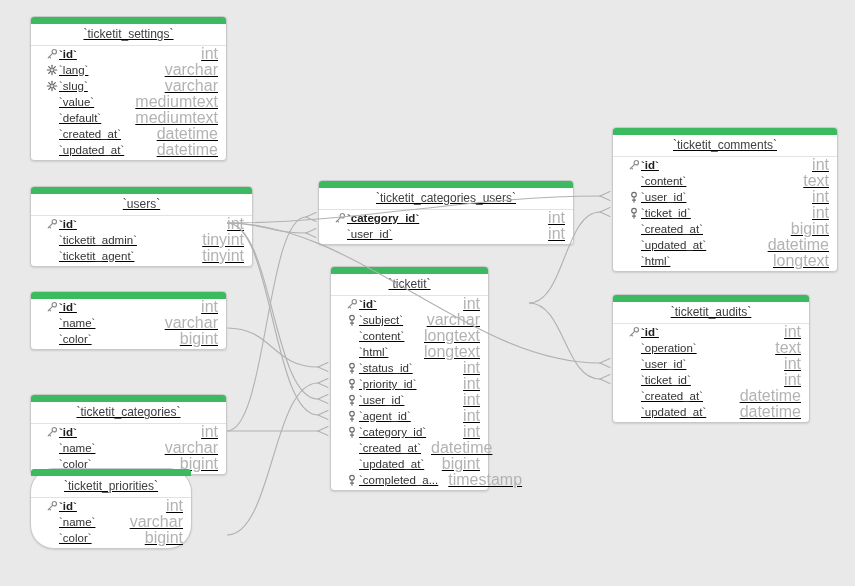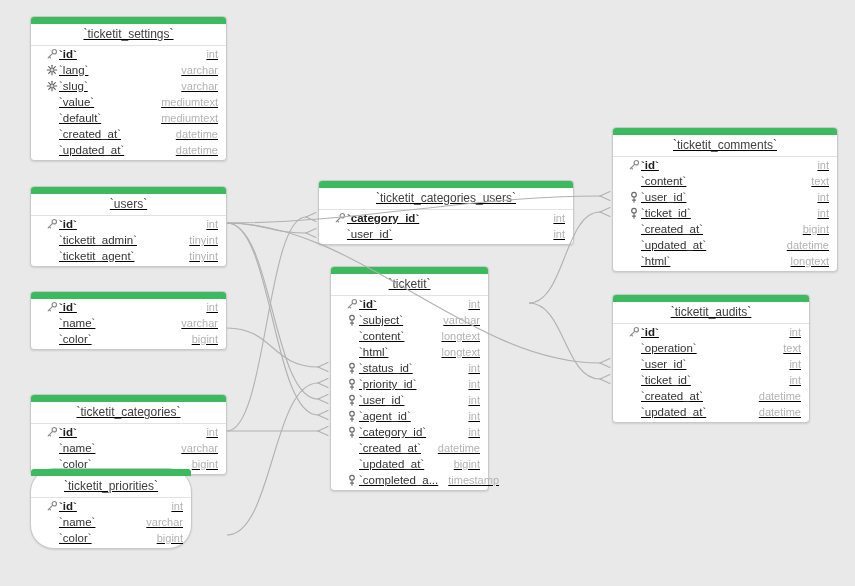--- a/index.html
+++ b/index.html
@@ -11,21 +11,21 @@
   .table-bar{height:7px;background:var(--accent,#3cba5f);
     border-radius:3px 3px 0 0;}
   .table-title{height:21px;line-height:21px;text-align:center;
     font-size:12px;color:#3f3f3f;border-bottom:1px solid #e2e2e2;
     white-space:nowrap;overflow:hidden;}
   .col-row{display:flex;align-items:center;height:16px;padding:0 8px 0 14px;}
   .col-icon{flex:0 0 14px;width:14px;display:flex;justify-content:center;
     align-items:center;}
   .col-name{white-space:nowrap;font-size:11.5px;color:#333333;}
   .pk .col-name{font-weight:bold;color:#1f1f1f;}
-  .col-type{margin-left:auto;font-size:11px;color:#b3b3b3;white-space:nowrap;
+  .col-type{margin-left:auto;font-size:16px;color:#b3b3b3;white-space:nowrap;
     padding-left:10px;}
   #edges{position:absolute;left:0;top:0;z-index:5;pointer-events:none;}
 </style>
 </head>
 <body style="background: rgb(233, 233, 233);">
 
 <div id="canvas">
     <div class="table" style="left: 30px; top: 16px; width: 197px;">
       <div class="table-bar"></div>
       <div class="table-title">`ticketit_settings`</div>
@@ -86,21 +86,21 @@
         <span class="col-icon"></span>
         <span class="col-name">`created_at`</span>
         <span class="col-type">datetime</span>
       </div>
       <div class="col-row">
         <span class="col-icon"></span>
         <span class="col-name">`updated_at`</span>
         <span class="col-type">datetime</span>
       </div>
     </div>
-    <div class="table" style="left: 30px; top: 186px; width: 197px;">
+    <div class="table" style="left: 30px; top: 186px; width: 223px;">
       <div class="table-bar"></div>
       <div class="table-title">`users`</div>
       <div class="col-row pk">
         <span class="col-icon">
           <svg width="12" height="12" viewBox="0 0 12 12">
             <g fill="none" stroke="#8b8b8b" stroke-width="1.2" stroke-linecap="round">
               <circle cx="8.3" cy="3.7" r="2.2"></circle>
               <path d="M6.6 5.4 L2.2 9.8"></path>
               <path d="M3.3 8.7 L4.5 9.9"></path>
             </g>

